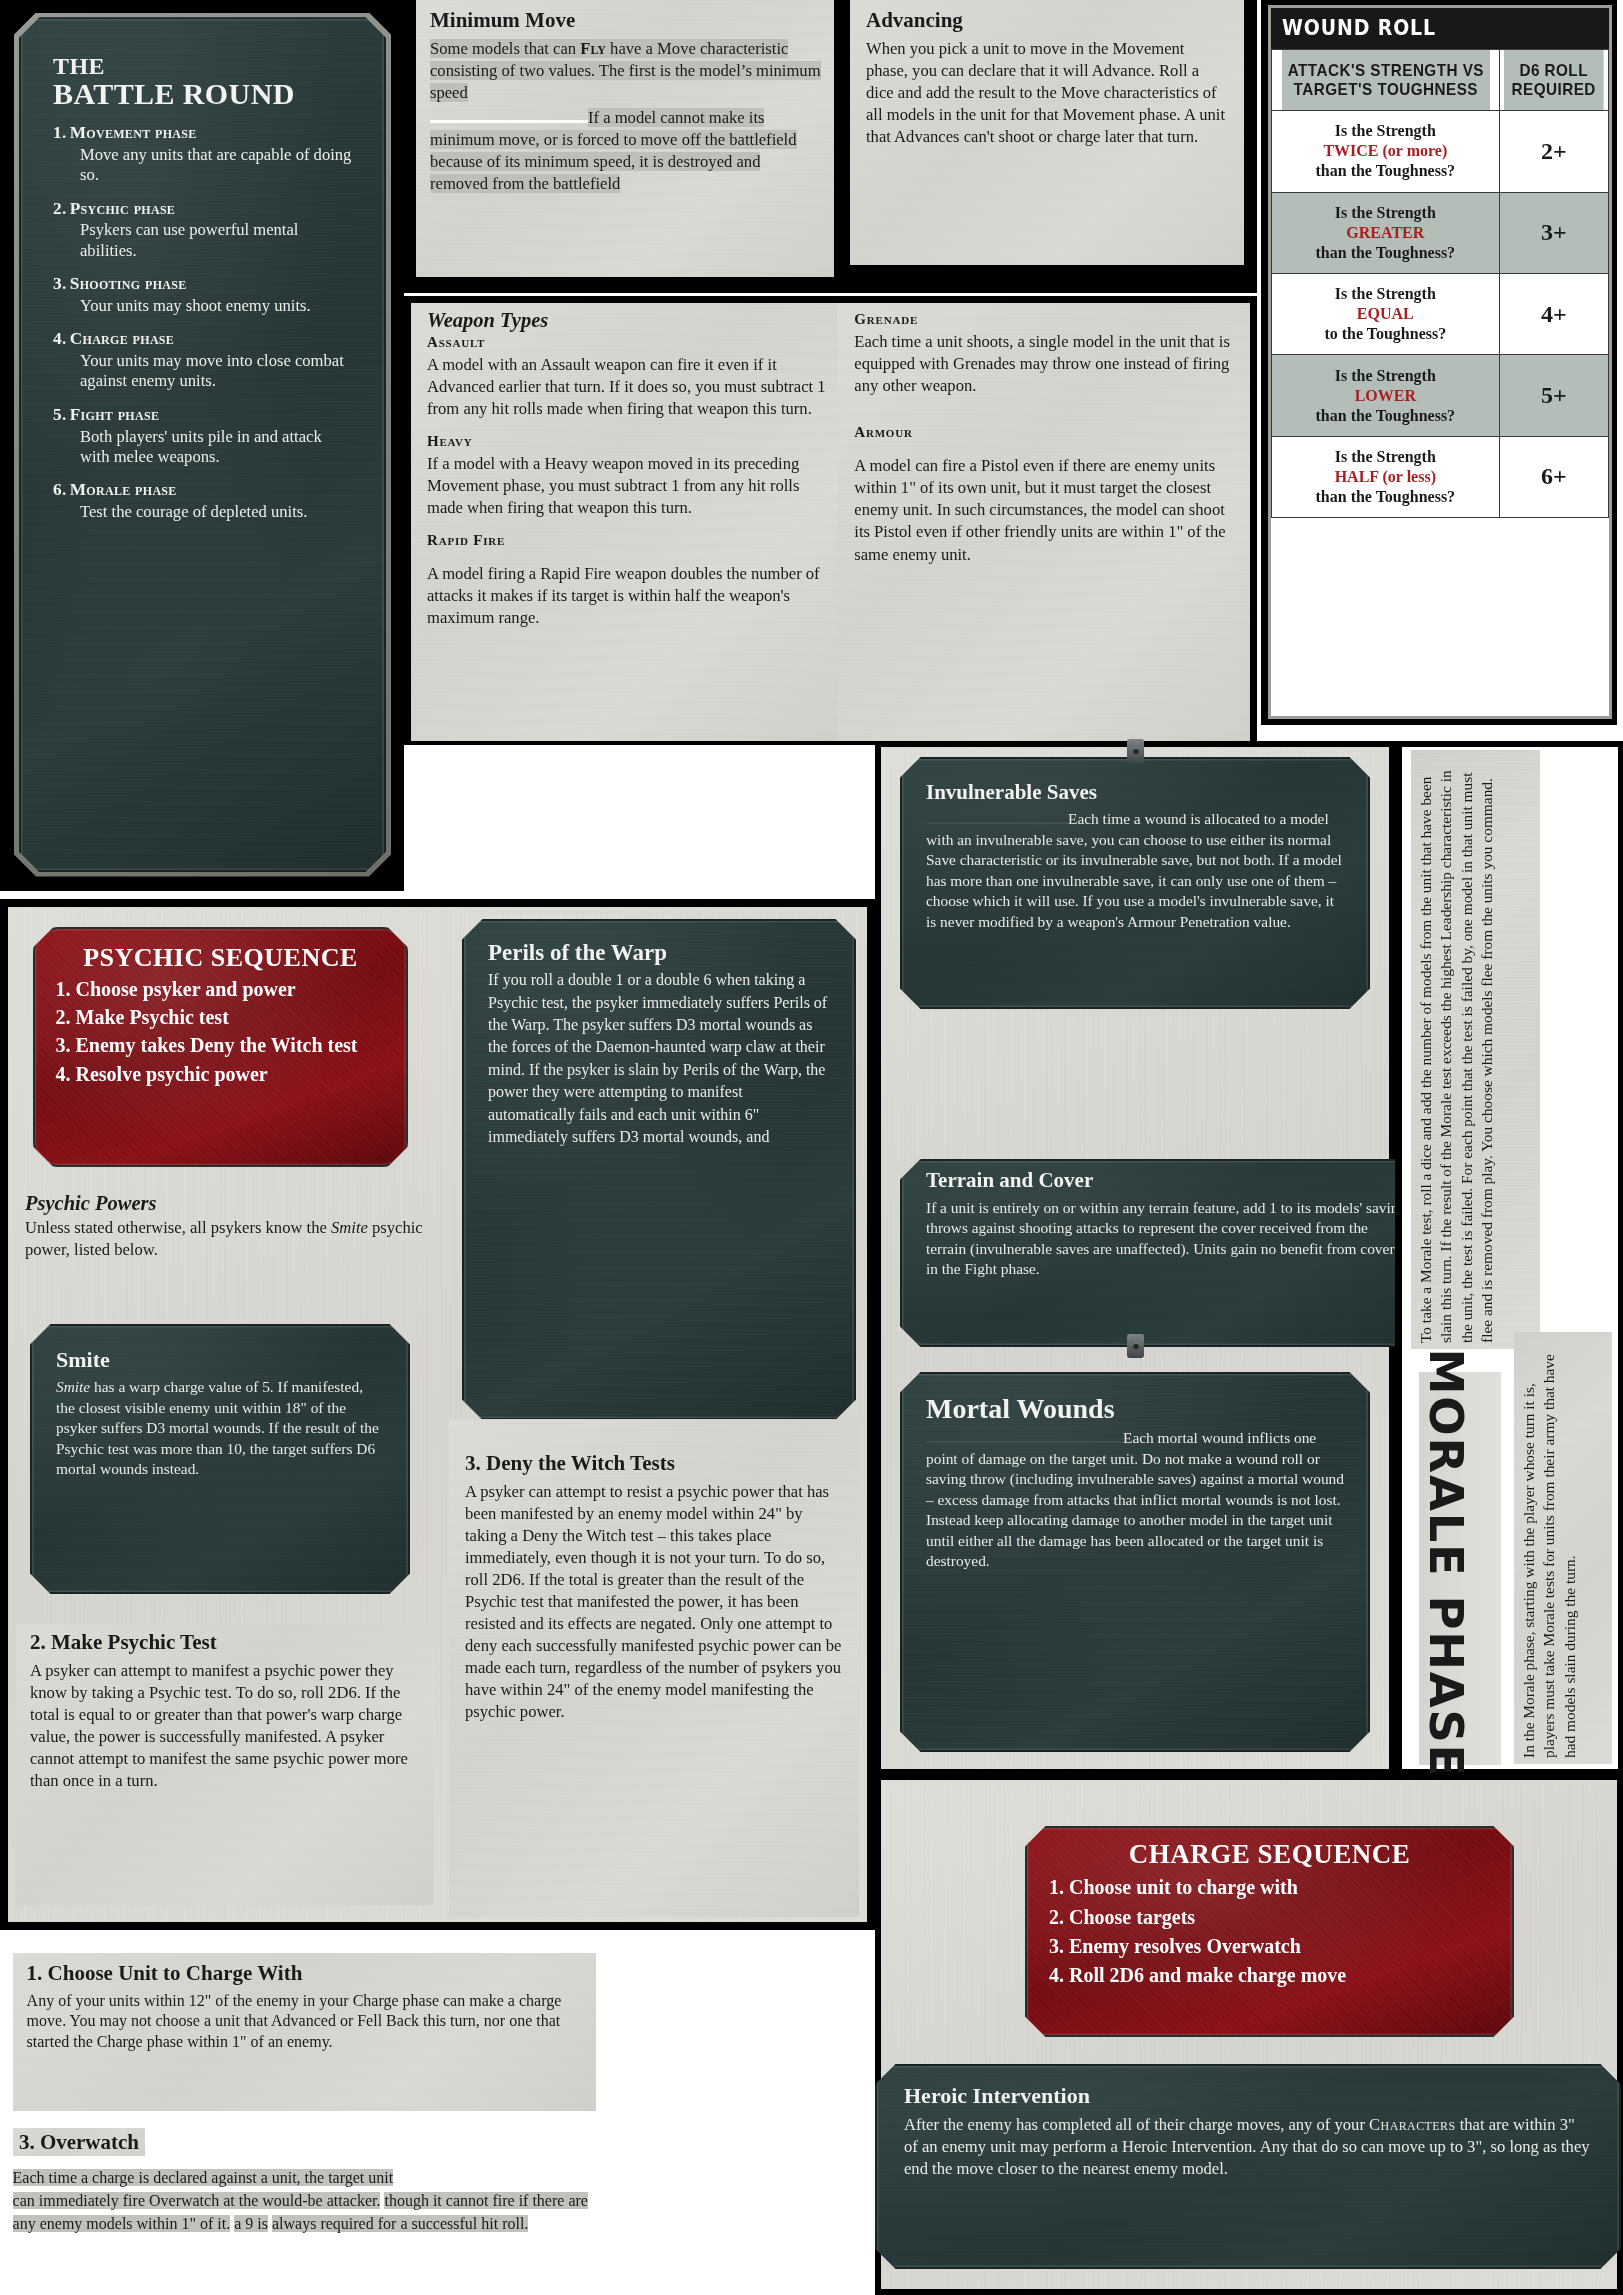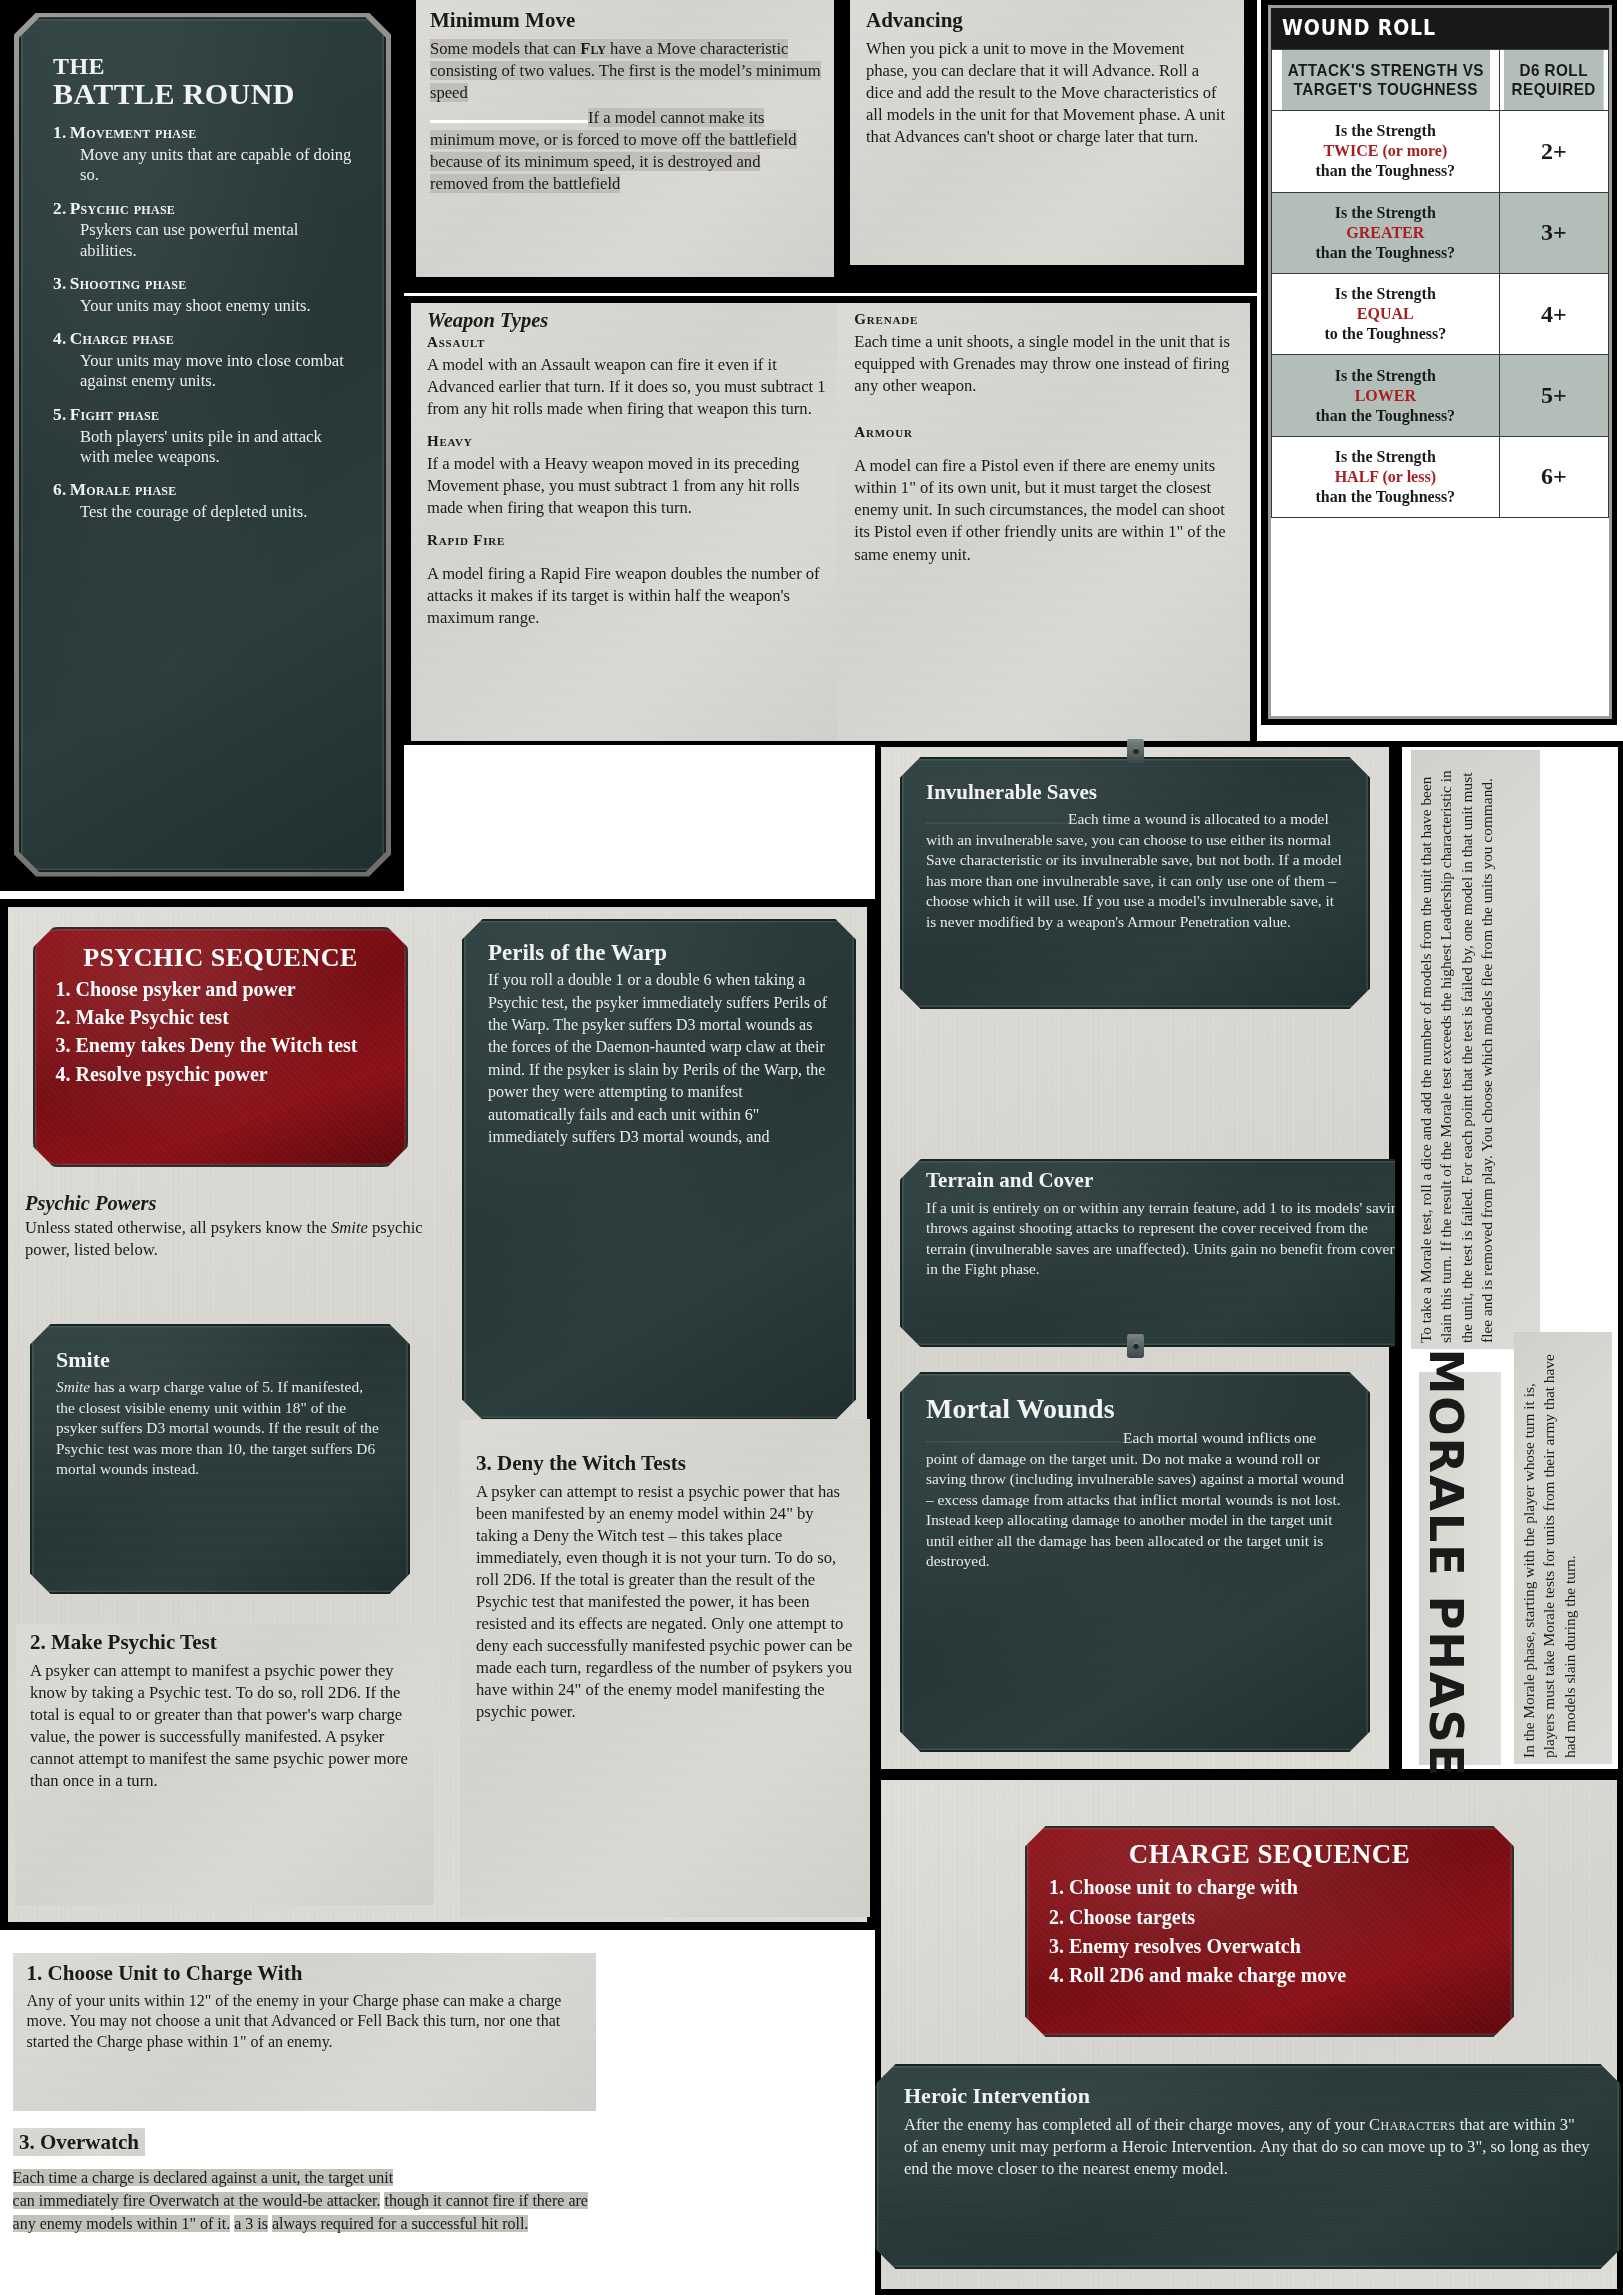--- a/index.html
+++ b/index.html
@@ -319,21 +319,21 @@
 <div class="blk paper" style="left:16px;top:1624px;width:418px;height:281px;padding:6.3px 14px 0 14px;">
   <h2 class="sec-h">2. Make Psychic Test</h2>
   <p class="body">A psyker can attempt to manifest a psychic power they know by taking a Psychic test. To do so, roll 2D6. If the total is equal to or greater than that power's warp charge value, the power is successfully manifested. A psyker cannot attempt to manifest the same psychic power more than once in a turn.</p>
 </div>
 
 <div class="slate" style="left:462px;top:919px;width:394px;height:501px;padding:19px 24px;">
   <h2 style="font-size:23px;font-weight:700;margin-bottom:3.2px;">Perils of the Warp</h2>
   <p class="body-sm" style="color:#e9ebe7;font-size:16px;line-height:1.40;">If you roll a double 1 or a double 6 when taking a Psychic test, the psyker immediately suffers Perils of the Warp. The psyker suffers D3 mortal wounds as the forces of the Daemon-haunted warp claw at their mind. If the psyker is slain by Perils of the Warp, the power they were attempting to manifest automatically fails and each unit within 6" immediately suffers D3 mortal wounds, and</p>
 </div>
 
-<div class="blk paper" style="left:460px;top:1419px;width:410px;height:498px;padding:8px 14px 0 16px;">
+<div class="blk paper" style="left:449px;top:1419px;width:410px;height:498px;padding:8px 14px 0 16px;">
   <h2 class="sec-h" style="margin-top:24px;">3. Deny the Witch Tests</h2>
   <p class="body">A psyker can attempt to resist a psychic power that has been manifested by an enemy model within 24" by taking a Deny the Witch test – this takes place immediately, even though it is not your turn. To do so, roll 2D6. If the total is greater than the result of the Psychic test that manifested the power, it has been resisted and its effects are negated. Only one attempt to deny each successfully manifested psychic power can be made each turn, regardless of the number of psykers you have within 24" of the enemy model manifesting the psychic power.</p>
 </div>
 
 <div class="blk frame-black" style="left:875px;top:1774px;width:749px;height:522px;"></div>
 <div class="blk paperlite" style="left:881px;top:1780px;width:736px;height:509px;"></div>
 
 <div class="redplate" style="left:1025px;top:1826px;width:489px;height:211px;padding:11px 22px;">
   <h2 style="text-align:center;font-size:27px;font-weight:700;letter-spacing:0.5px;margin-bottom:3.2px;">CHARGE SEQUENCE</h2>
   <ol style="list-style:none;padding:0;margin:0;">
@@ -371,17 +371,17 @@
   <p class="body" style="font-size:16px;line-height:1.3;">Any of your units within 12" of the enemy in your Charge phase can make a charge move. You may not choose a unit that Advanced or Fell Back this turn, nor one that started the Charge phase within 1" of an enemy.</p>
 </div>
 
 <div class="blk" style="left:12.6px;top:2128px;width:859px;height:142px;">
   <h2 class="sec-h paper" style="display:inline-block;padding:1.6px 6.3px;">3. Overwatch</h2>
   <p class="body" style="font-size:16px;line-height:1.45;margin-top:4.7px;">
     <span class="hl">Each time a charge is declared against a unit, the target unit</span><br>
     <span class="hl">can immediately fire Overwatch at the would-be attacker.</span>
     <span class="hl">though it cannot fire if there are</span><br>
     <span class="hl">any enemy models within 1" of it.</span>
-    <span class="hl">a 3 is</span>
+    <span class="hl">a 9 is</span>
     <span class="hl">always required for a successful hit roll.</span>
   </p>
 </div>
 
 
 </body></html>

